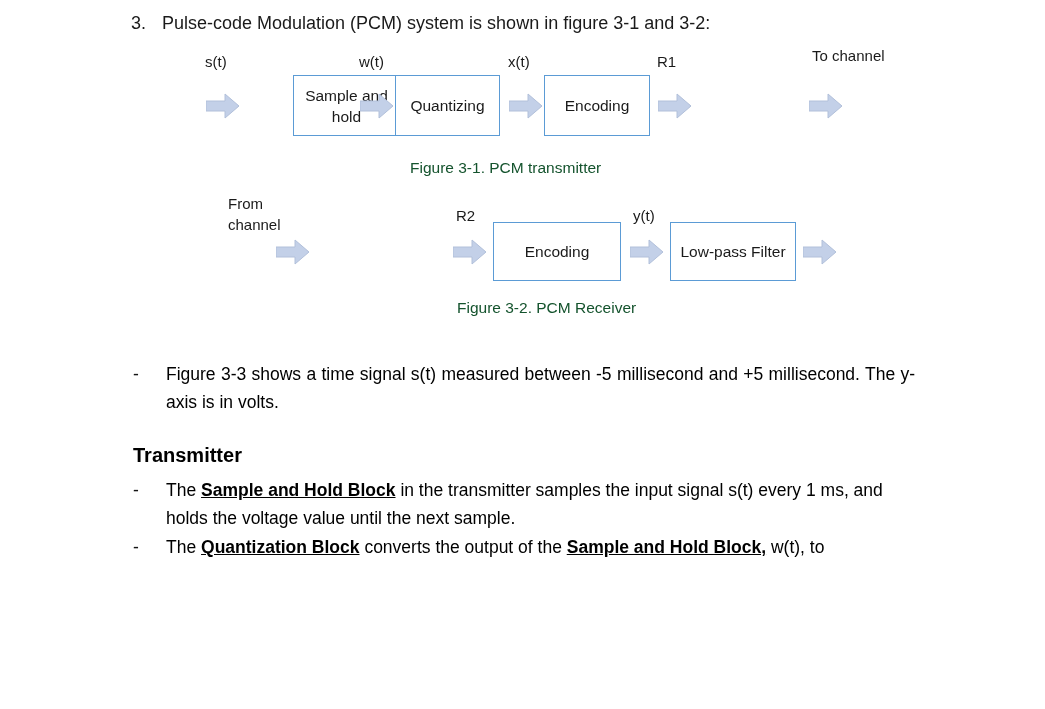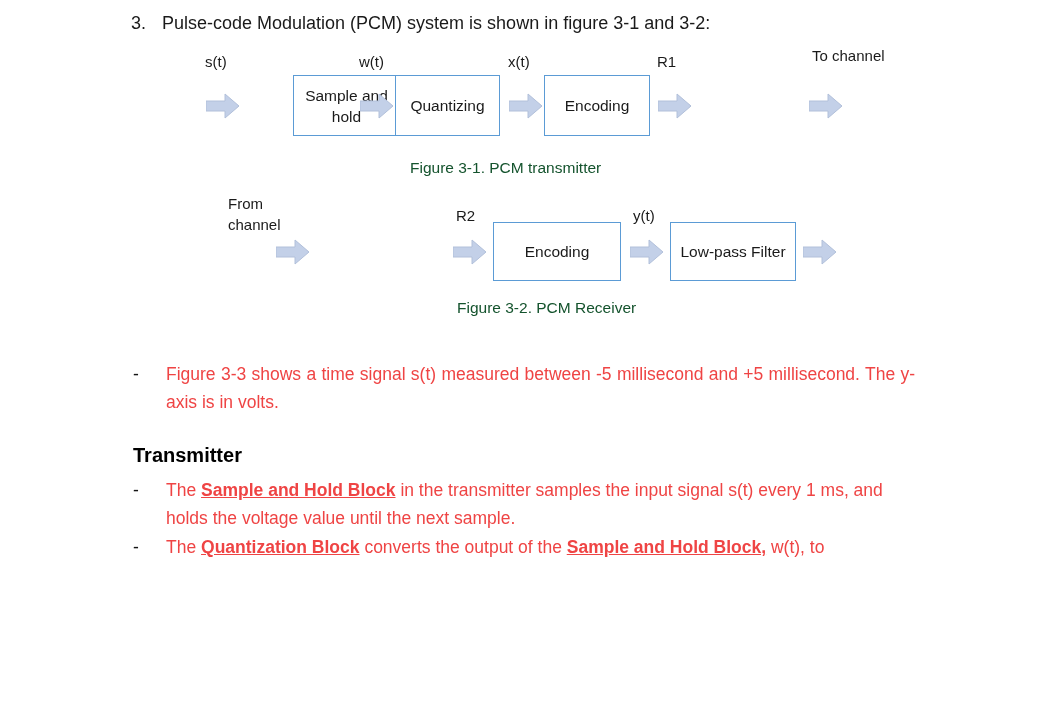--- a/index.html
+++ b/index.html
@@ -65,21 +65,21 @@
     font-size: 15.5px;
     color: #14532d;
     white-space: nowrap;
   }
 
   
   .para {
     position: absolute;
     font-size: 17.5px;
     line-height: 28px;
-    color: #ef4444;
+    color: #000000;
   }
   .dash {
     position: absolute;
     font-size: 17.5px;
     line-height: 28px;
     color: #151515;
   }
   .para.justify {
     text-align: justify;
     text-align-last: left;

